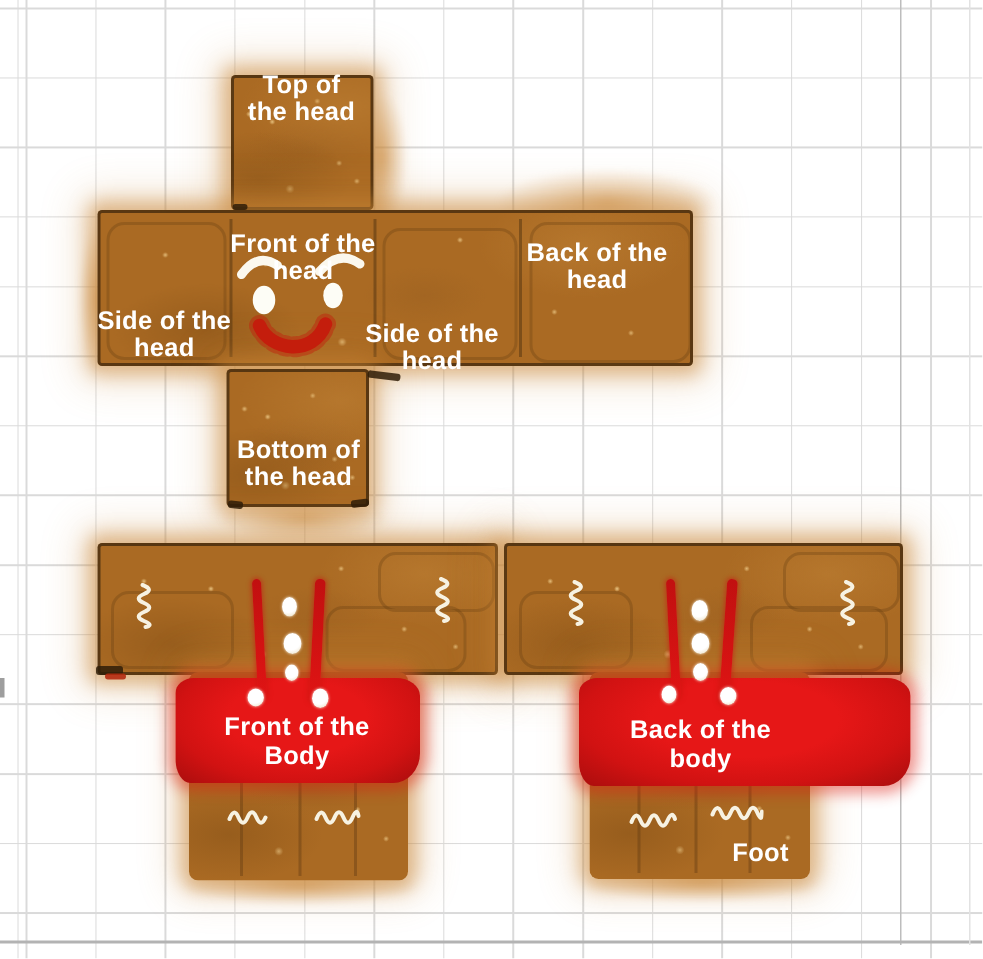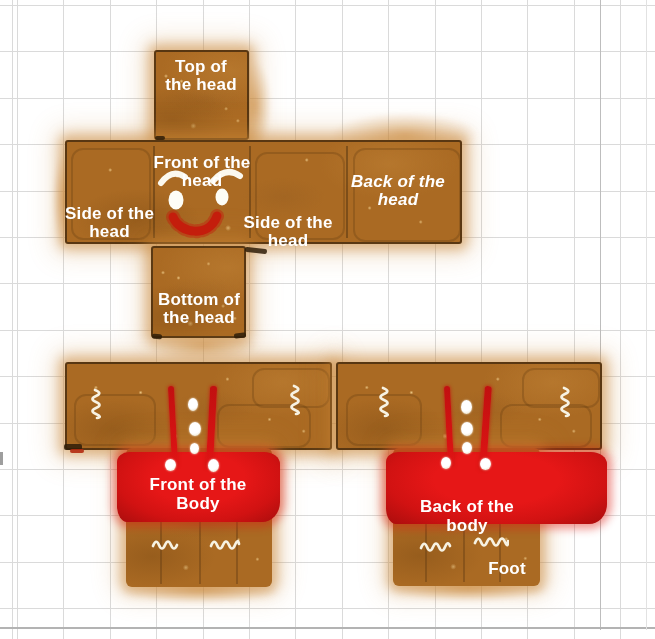--- a/index.html
+++ b/index.html
@@ -86,29 +86,29 @@
 
   <svg class="face-svg" style="left:152px;top:140px;" width="96" height="105" viewBox="0 0 96 105">
     <path d="M 9,43 Q 20,28 33,37" stroke="#fbf8ee" stroke-width="6" fill="none" stroke-linecap="round"></path>
     <path d="M 61,41 Q 74,26 88,36" stroke="#fbf8ee" stroke-width="6" fill="none" stroke-linecap="round"></path>
     <ellipse cx="24" cy="60" rx="7.5" ry="9.5" fill="#fdfdf6"></ellipse>
     <ellipse cx="70" cy="57" rx="6.5" ry="8.5" fill="#fdfdf6"></ellipse>
     <path d="M 21,77 C 28,94 57,98 65,76" stroke="#c41d0c" stroke-width="14" fill="none" stroke-linecap="round" stroke-dasharray="3 4" opacity=".45"></path>
     <path d="M 21,77 C 28,94 57,98 65,76" stroke="#c41d0c" stroke-width="9" fill="none" stroke-linecap="round"></path>
   </svg>
 
-  <div class="lbl" style="left:151px;top:58px;width:100px;text-align:center;">
+  <div class="lbl" style="left:151px;top:48px;width:100px;text-align:center;">
     <div>Top of</div>
     <div>the head</div>
   </div>
   <div class="lbl" style="left:152px;top:154px;width:100px;">
     <div>Front of the</div>
     <div>head</div>
   </div>
-  <div class="lbl" style="left:331px;top:173px;width:134px;font-style:italic;">
+  <div class="lbl" style="left:331px;top:160px;width:134px;">
     <div>Back of the head</div>
   </div>
   <div class="lbl" style="left:62px;top:205px;width:95px;">
     <div>Side of the</div>
     <div>head</div>
   </div>
   <div class="lbl" style="left:240px;top:214px;width:96px;">
     <div>Side of the</div>
     <div>head</div>
   </div>
@@ -184,21 +184,21 @@
   <div class="dash" style="left:234px;top:333px;width:12px;height:5px;transform:rotate(-8deg);"></div>
   <div class="dash" style="left:245px;top:248px;width:22px;height:5px;transform:rotate(7deg);"></div>
   <div class="dash" style="left:64px;top:444px;width:18px;height:6px;"></div>
   <div class="dash red" style="left:70px;top:449px;width:14px;height:4px;"></div>
   <div class="dash" style="left:155px;top:136px;width:10px;height:4px;"></div>
 
   <div class="lbl" style="left:144px;top:475px;width:108px;line-height:19px;">
     <div>Front of the</div>
     <div>Body</div>
   </div>
-  <div class="lbl" style="left:412px;top:477px;width:110px;line-height:19px;margin-top:20px;">
+  <div class="lbl" style="left:412px;top:477px;width:110px;line-height:19px;">
     <div>Back of the</div>
     <div>body</div>
   </div>
   <div class="lbl" style="left:484px;top:560px;width:46px;">
     <div>Foot</div>
   </div>
 
 </div>
 
 </body></html>

